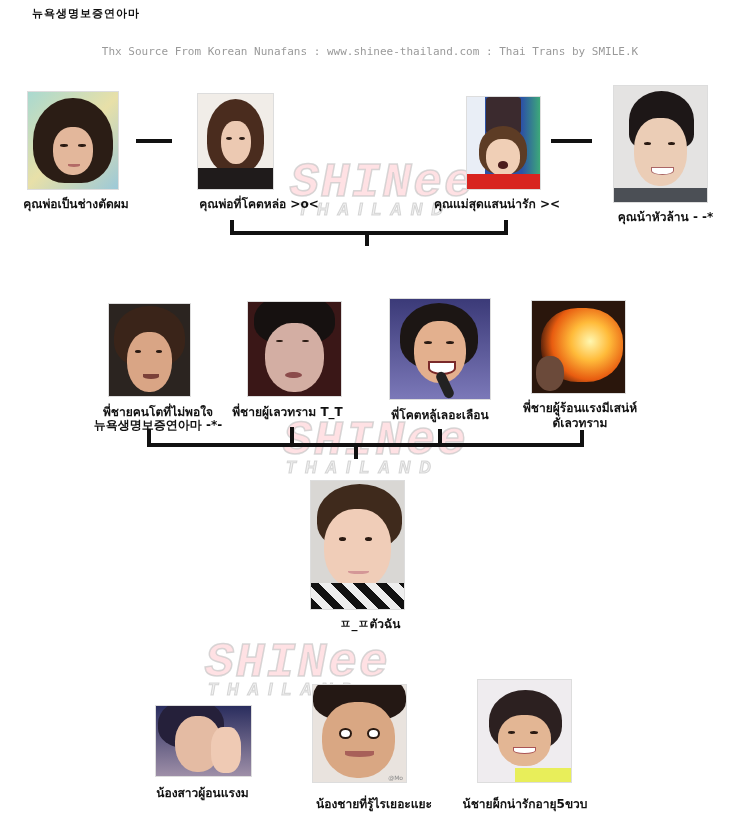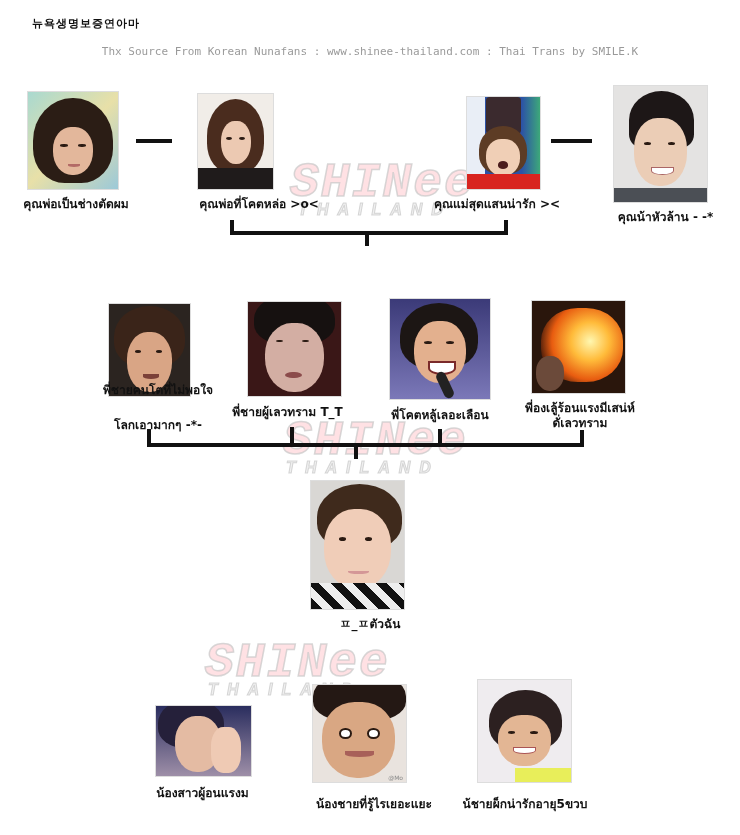--- a/index.html
+++ b/index.html
@@ -1,19 +1,19 @@
 <!DOCTYPE html>
 <html><head>
 <meta charset="utf-8">
 <style>
   html, body { margin: 0; padding: 0; background: #ffffff; }
   body { width: 740px; height: 835px; position: relative; overflow: hidden;
          font-family: "DejaVu Sans", sans-serif; }
   .abs { position: absolute; }
-  .header-title { left: 32px; top: 16px; font-size: 11px; font-weight: bold; color: #111; letter-spacing: 1px; }
+  .header-title { left: 32px; top: 6px; font-size: 11px; font-weight: bold; color: #111; letter-spacing: 1px; }
   .credit { left: 0; width: 740px; top: 45px; text-align: center;
             font-family: "DejaVu Sans Mono", monospace; font-size: 11px; color: #9a9a9a; }
   .photo { position: absolute; overflow: hidden; border: 1px solid #ddd; box-sizing: border-box; }
   .photo .bg { position: absolute; inset: 0; }
   .photo .hair { position: absolute; border-radius: 50% 50% 40% 40%; }
   .photo .face { position: absolute; border-radius: 45% 45% 48% 48%; }
   .photo .eye { position: absolute; width: 8%; height: 3%; background: #2a1a12; border-radius: 50%; }
   .photo .mouth { position: absolute; background: #b36a66; border-radius: 0 0 50% 50%; }
   .label { position: absolute; font-size: 12px; font-weight: bold; color: #111; white-space: nowrap; text-align: center; line-height: 15px; }
   .line { position: absolute; background: #111; }
@@ -114,25 +114,25 @@
     <div class="eye" style="left:56%; top:42%;"></div>
   <div class="mouth" style="left:38%; top:62%; width:24%; height:10%; background:#fff; border:2px solid #7a2a2a;"></div>
   <div class="hair" style="left:50%; top:72%; width:10%; height:28%; background:#222; border-radius:6px; transform:rotate(-25deg);"></div>
 </div>
 <div class="photo" style="left:531px; top:300px; width:95px; height:94px;">
   <div class="bg" style="background:#2a160c;"></div>
   <div class="hair" style="left:10%; top:8%; width:88%; height:80%; background:radial-gradient(circle at 60% 45%,#fff7b0 0%,#ffbb3a 30%,#e85c10 60%,rgba(80,30,10,0.9) 80%); border-radius:45%;"></div>
   <div class="face" style="left:4%; top:60%; width:30%; height:38%; background:#6b4a3a;"></div>
 </div>
 
-<div class="label" style="left:88px; top:383px; width:140px;">พี่ชายคนโตที่ไม่พอใจ</div>
-<div class="label" style="left:88px; top:418px; width:140px;">โลกเอามากๆ -*-</div>
+<div class="label" style="left:88px; top:405px; width:140px;">พี่ชายคนโตที่ไม่พอใจ</div>
+<div class="label" style="left:88px; top:418px; width:140px;">뉴욕생명보증연아마 -*-</div>
 <div class="label" style="left:220px; top:405px; width:135px;">พี่ชายผู้เลวทราม T_T</div>
 <div class="label" style="left:380px; top:408px; width:120px;">พี่โคตหลู้เลอะเลือน</div>
-<div class="label" style="left:510px; top:401px; width:140px;">พี่องเลู้ร้อนแรงมีเสน่ห์</div>
+<div class="label" style="left:510px; top:401px; width:140px;">พี่ชายผู้ร้อนแรงมีเสน่ห์</div>
 <div class="label" style="left:510px; top:416px; width:140px;">ดั่เลวทราม</div>
 
 <div class="line" style="left:147px; top:429px; width:4px; height:18px;"></div>
 <div class="line" style="left:290px; top:427px; width:4px; height:20px;"></div>
 <div class="line" style="left:147px; top:443px; width:437px; height:4px;"></div>
 <div class="line" style="left:438px; top:429px; width:4px; height:18px;"></div>
 <div class="line" style="left:580px; top:430px; width:4px; height:17px;"></div>
 <div class="line" style="left:354px; top:443px; width:4px; height:16px;"></div>
 
 <div class="photo" style="left:310px; top:480px; width:95px; height:130px;">

